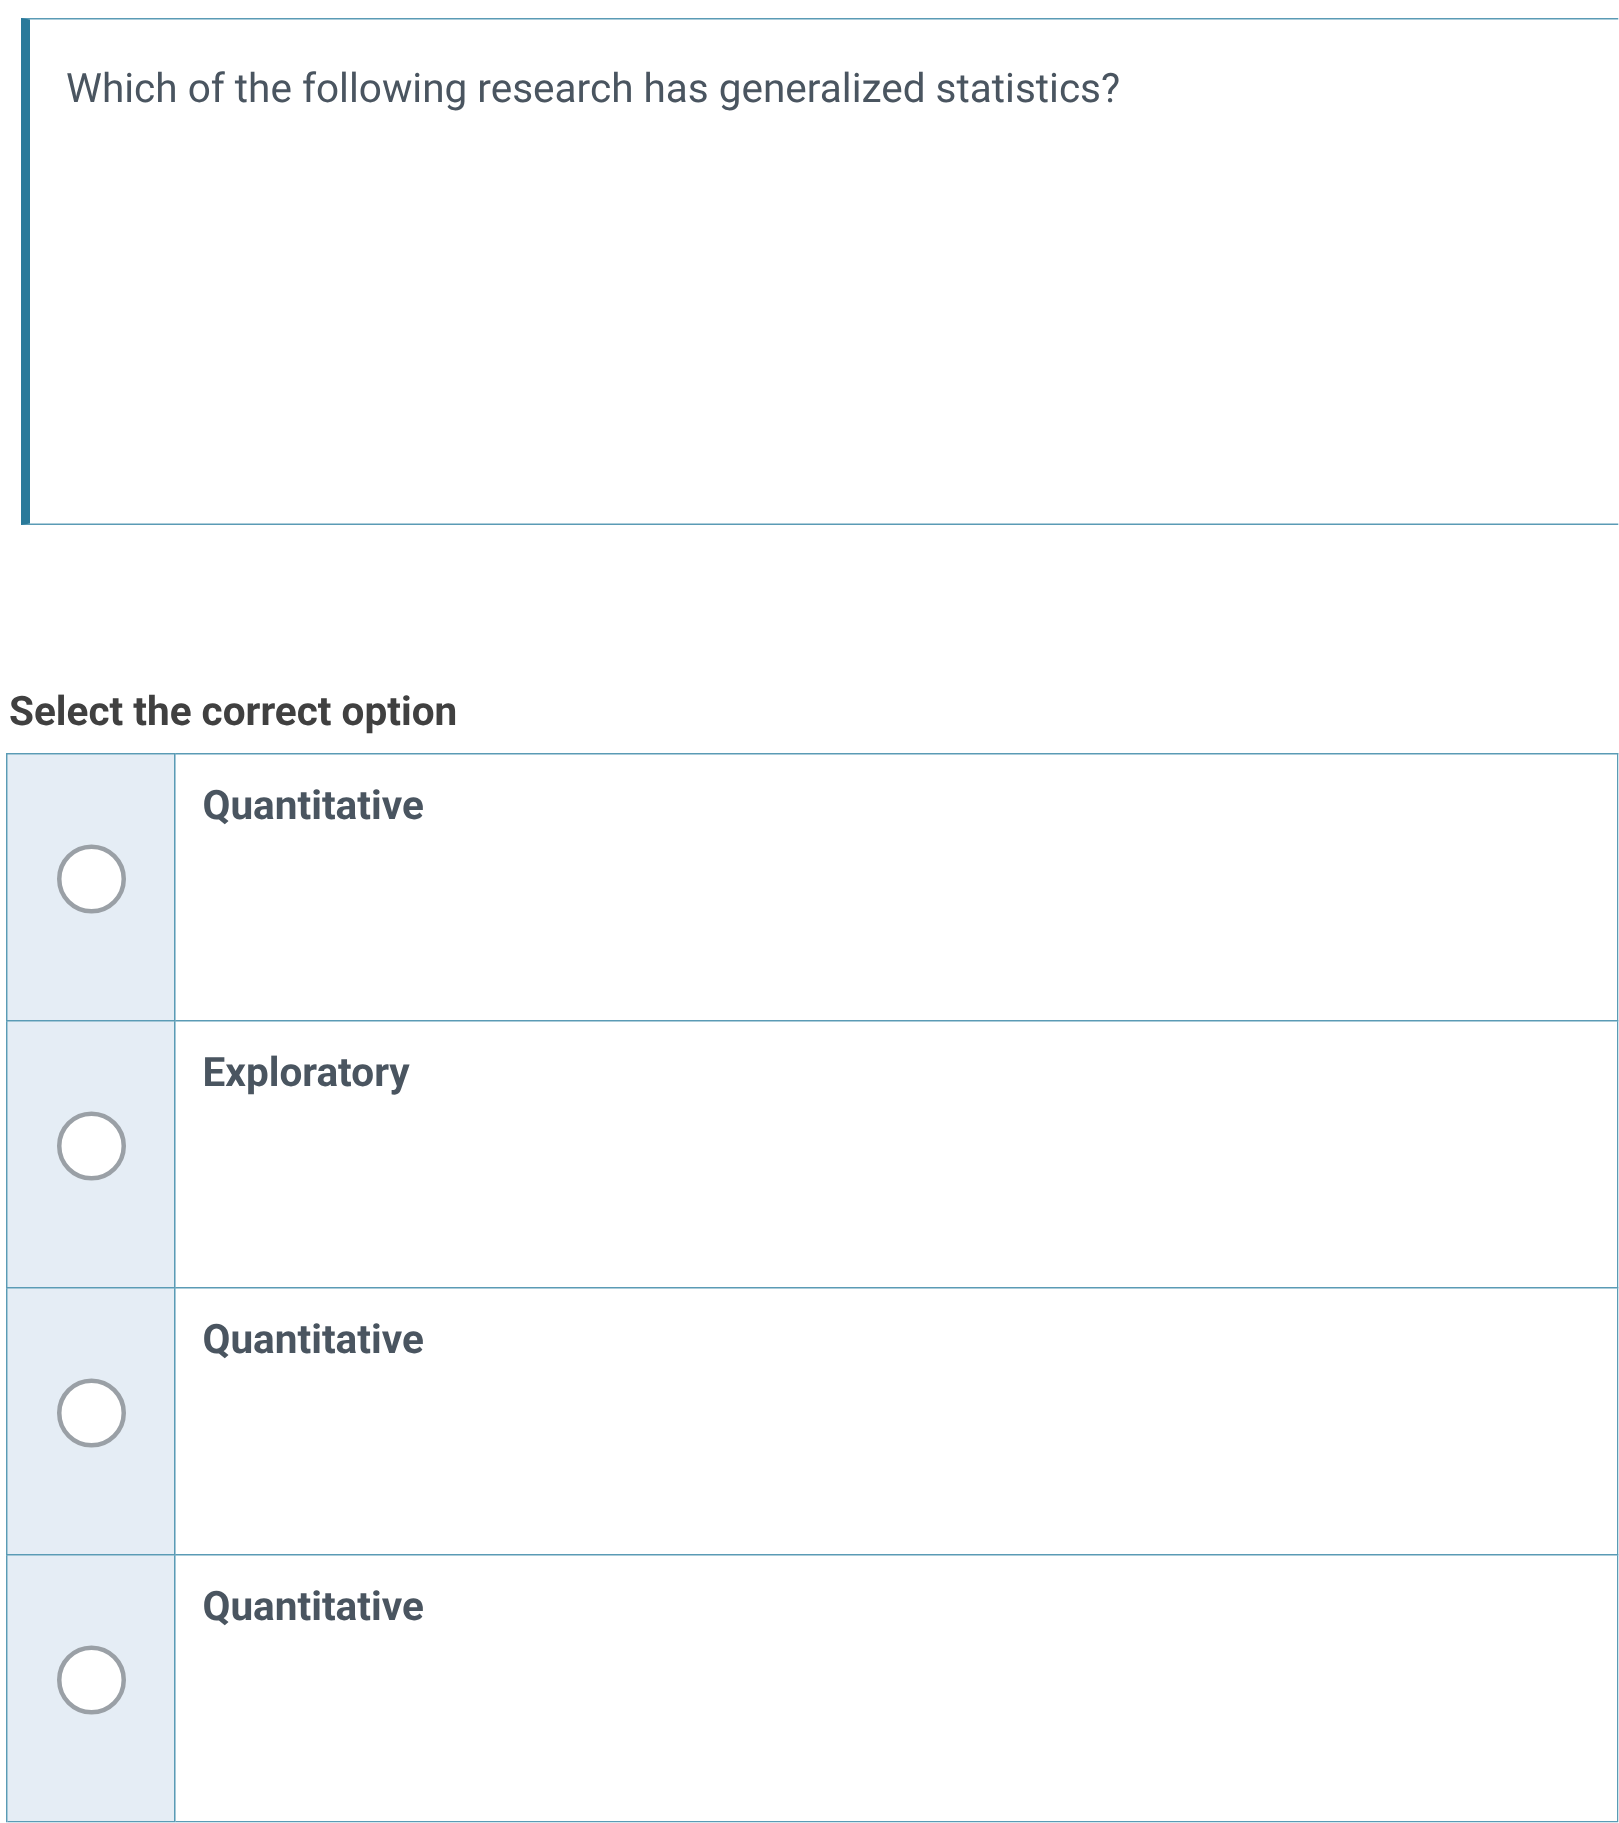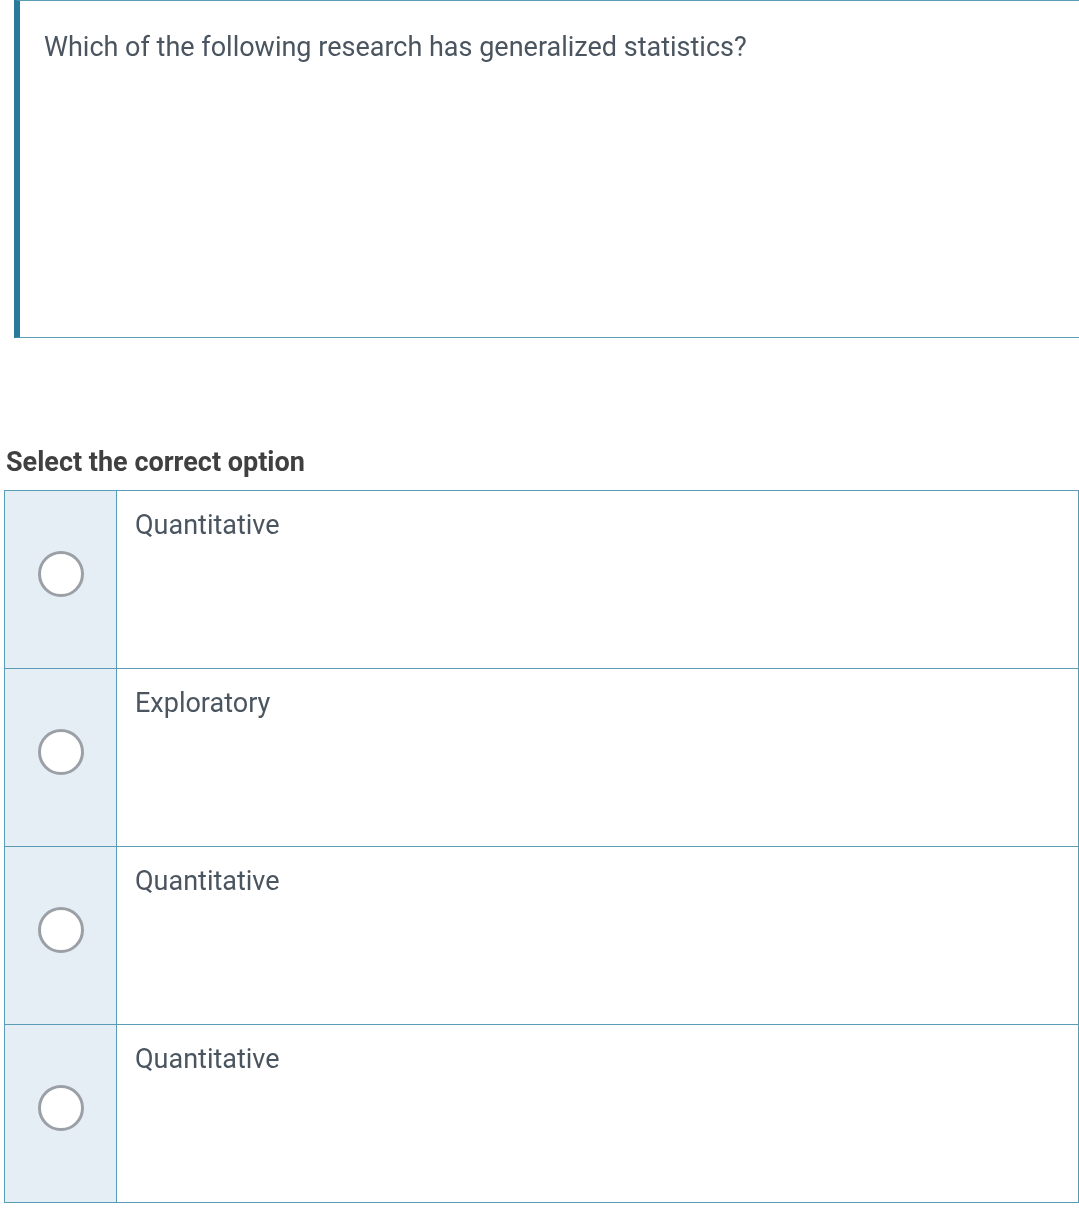--- a/index.html
+++ b/index.html
@@ -8,21 +8,21 @@
       padding: 0;
     }
     body {
       font-family: 'Segoe UI', -apple-system, BlinkMacSystemFont, Roboto, Arial, sans-serif;
       background: #ffffff;
       width: 1079px;
       height: 1215px;
       overflow: hidden;
     }
     .question-box {
-      margin: 0 0 0 14px;
+      margin: 12px 0 0 14px;
       border: 1px solid #5a9bb5;
       border-left: 6px solid #2a7a9a;
       padding: 28px 12px 24px 24px;
       min-height: 338px;
       width: calc(100% - 14px);
       border-right: none;
     }
     .question-text {
       font-size: 27px;
       color: #4a5560;
@@ -63,21 +63,21 @@
       height: 46px;
       border: 3px solid #9aa0a6;
       border-radius: 50%;
       background: #ffffff;
       cursor: pointer;
     }
     .label-cell {
       padding: 18px 20px 0 18px;
       font-size: 27px;
       color: #4a5560;
-      font-weight: 400;
+      font-weight: 700;
       border-right: none;
     }
     .option-last .radio-cell,
     .option-last .label-cell {
       border-bottom: none;
     }
   </style>
 </head>
 <body>
 

